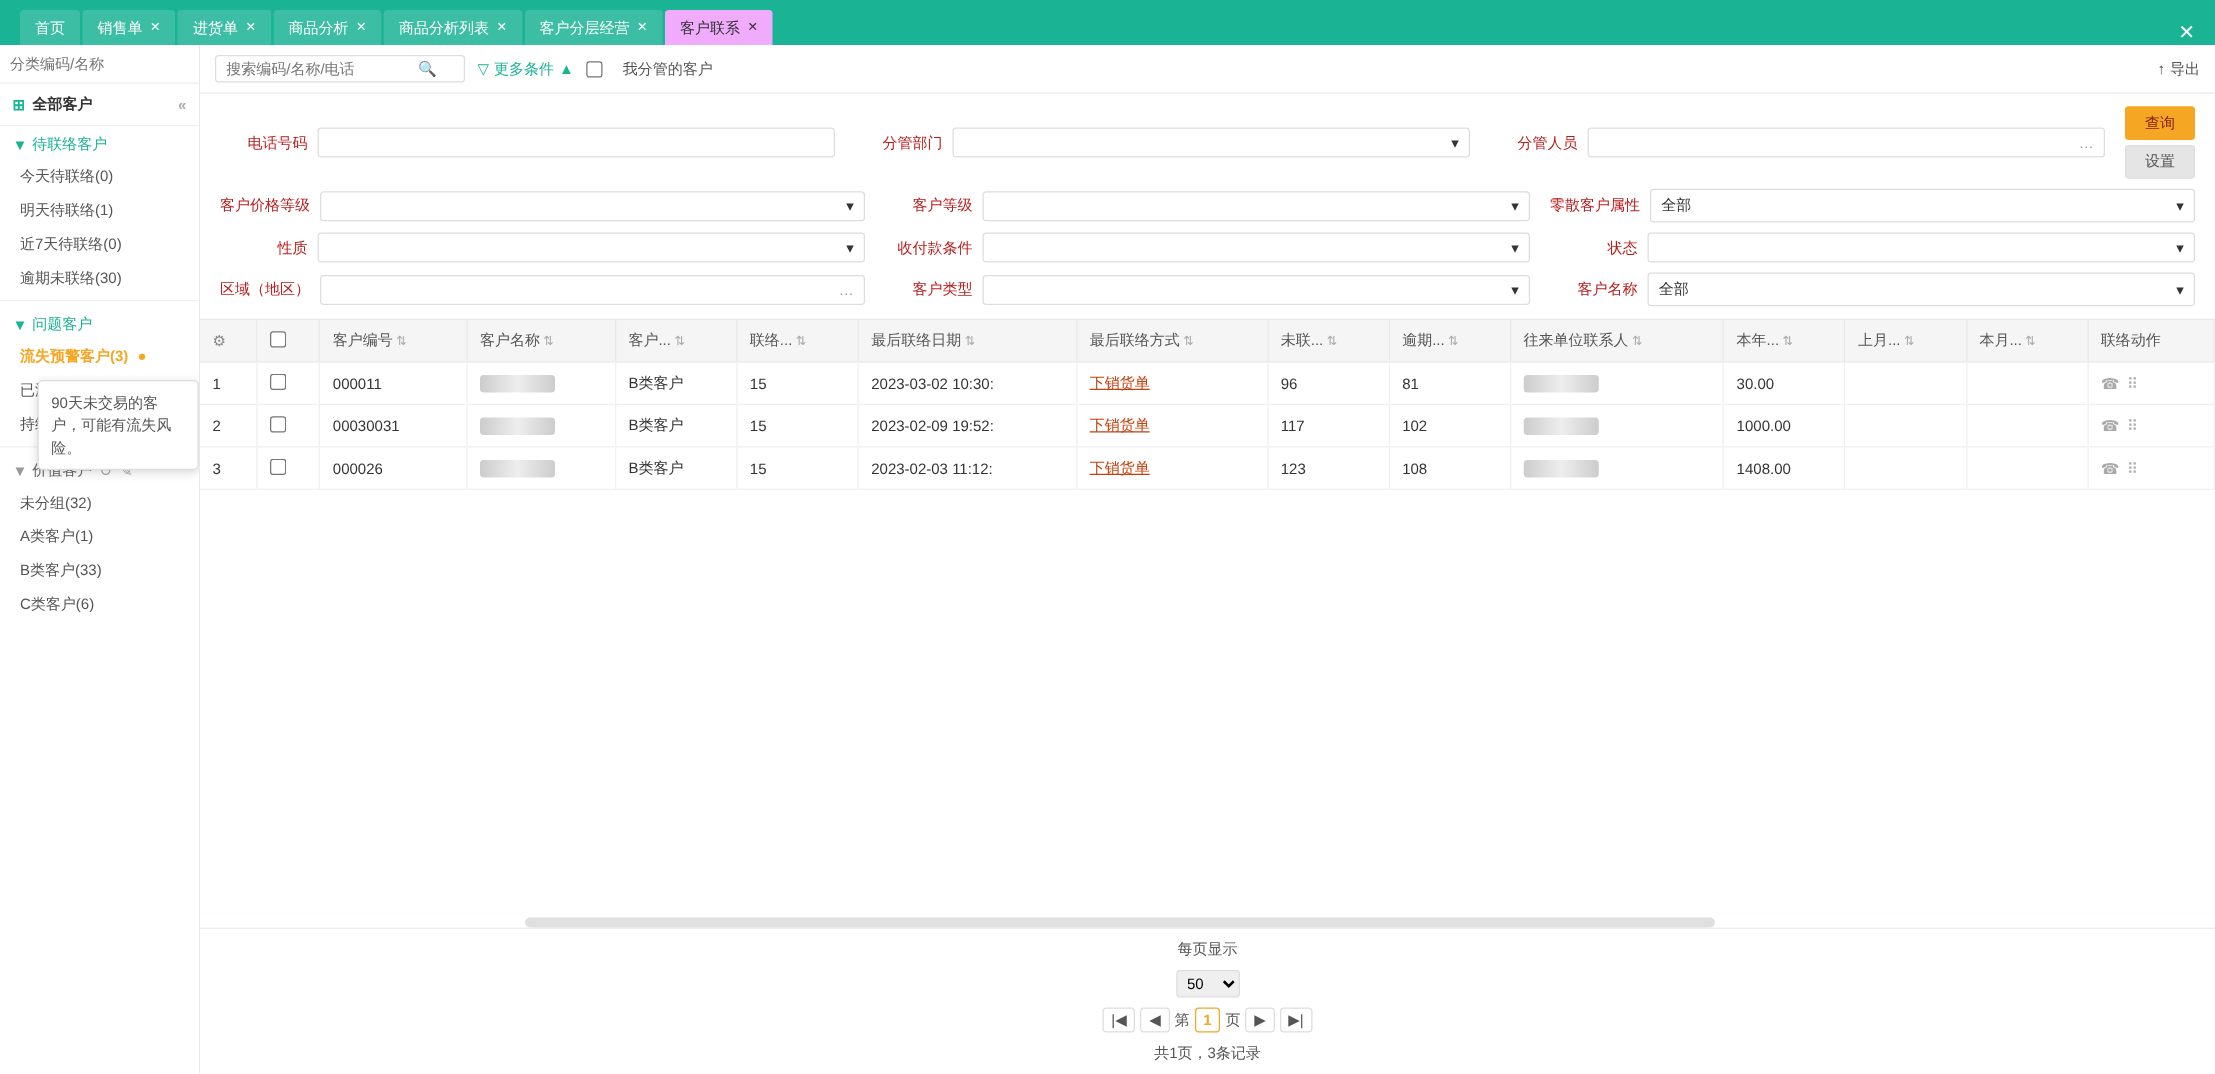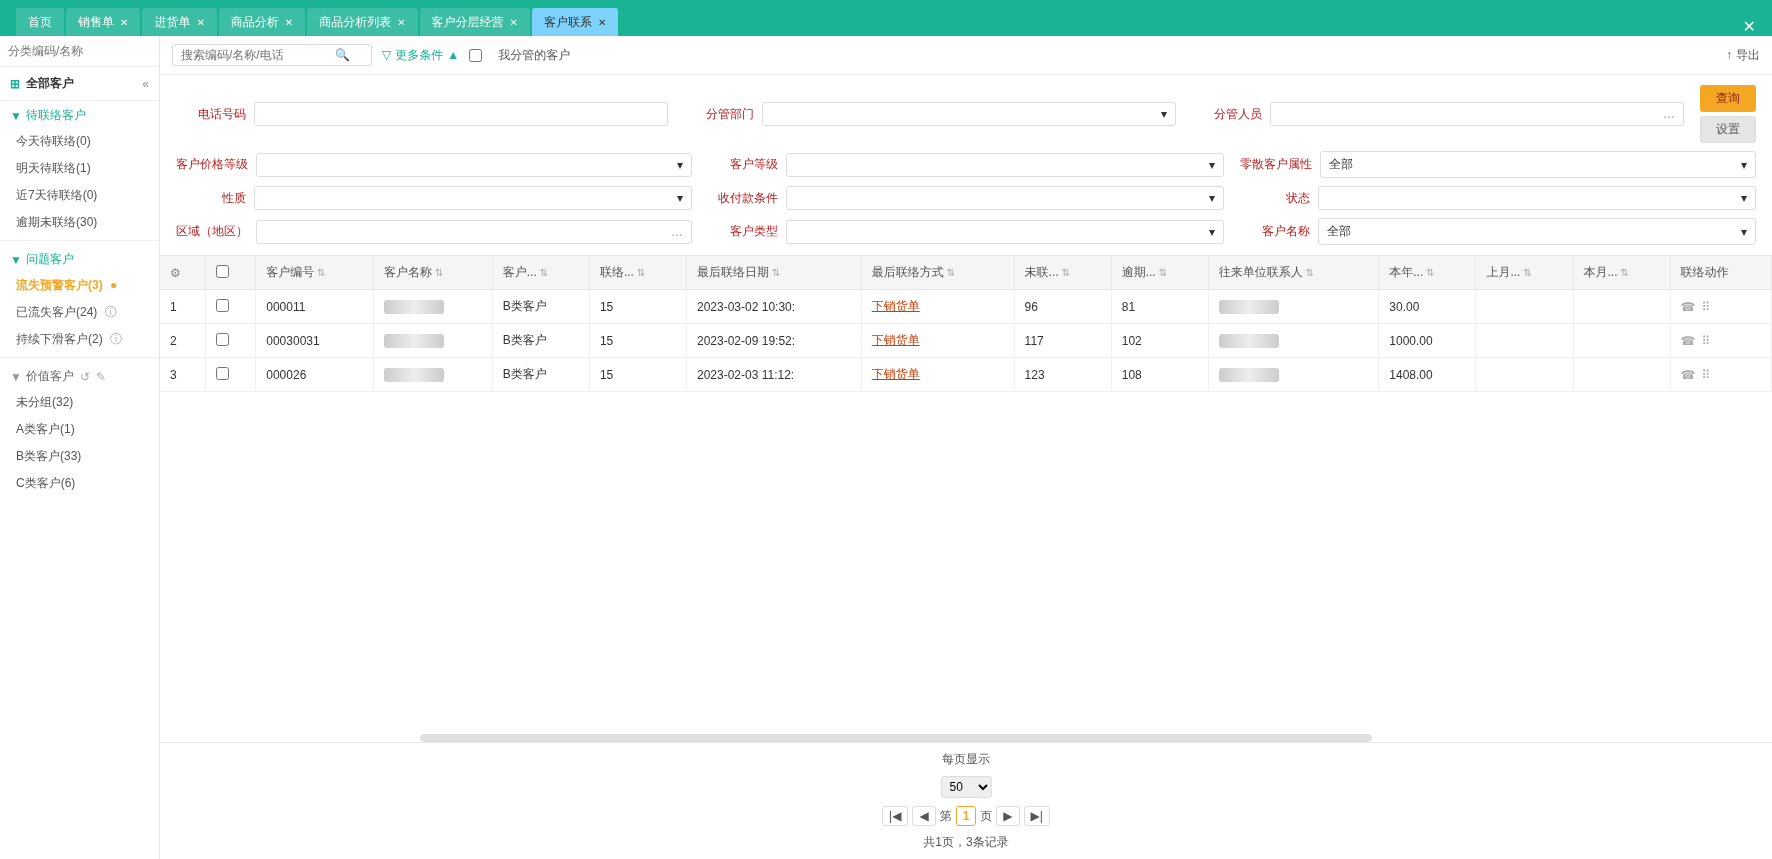--- a/index.html
+++ b/index.html
@@ -20,21 +20,21 @@
       padding: 0 12px;
       height: 28px;
       background: rgba(255,255,255,0.15);
       color: #fff;
       border-radius: 3px 3px 0 0;
       cursor: pointer;
       gap: 6px;
       white-space: nowrap;
     }
     .top-tab.active {
-      background: #7dd3fc;
+      background: #f0abfc;
       color: #333;
     }
     .top-tab .close-icon { color: inherit; font-size: 10px; }
     .top-close { margin-left: auto; color: #fff; cursor: pointer; font-size: 16px; }
 
     
     .main-layout { display: flex; height: calc(859px - 36px); }
 
     
     .sidebar {
@@ -425,20 +425,23 @@
     <div class="sidebar-item">
       <span>A类客户(1)</span>
     </div>
     <div class="sidebar-item">
       <span>B类客户(33)</span>
     </div>
     <div class="sidebar-item">
       <span>C类客户(6)</span>
     </div>
 
+    <div class="tooltip-box">
+      <span>90天未交易的客户，可能有流失风险。</span>
+    </div>
   </div>
 
   <div class="content">
 
     <div class="filter-toolbar">
       <div class="filter-search-box">
         <input type="text" placeholder="搜索编码/名称/电话" style="">
         <span style="color:#f5a623;">🔍</span>
       </div>
       <div class="filter-more">

